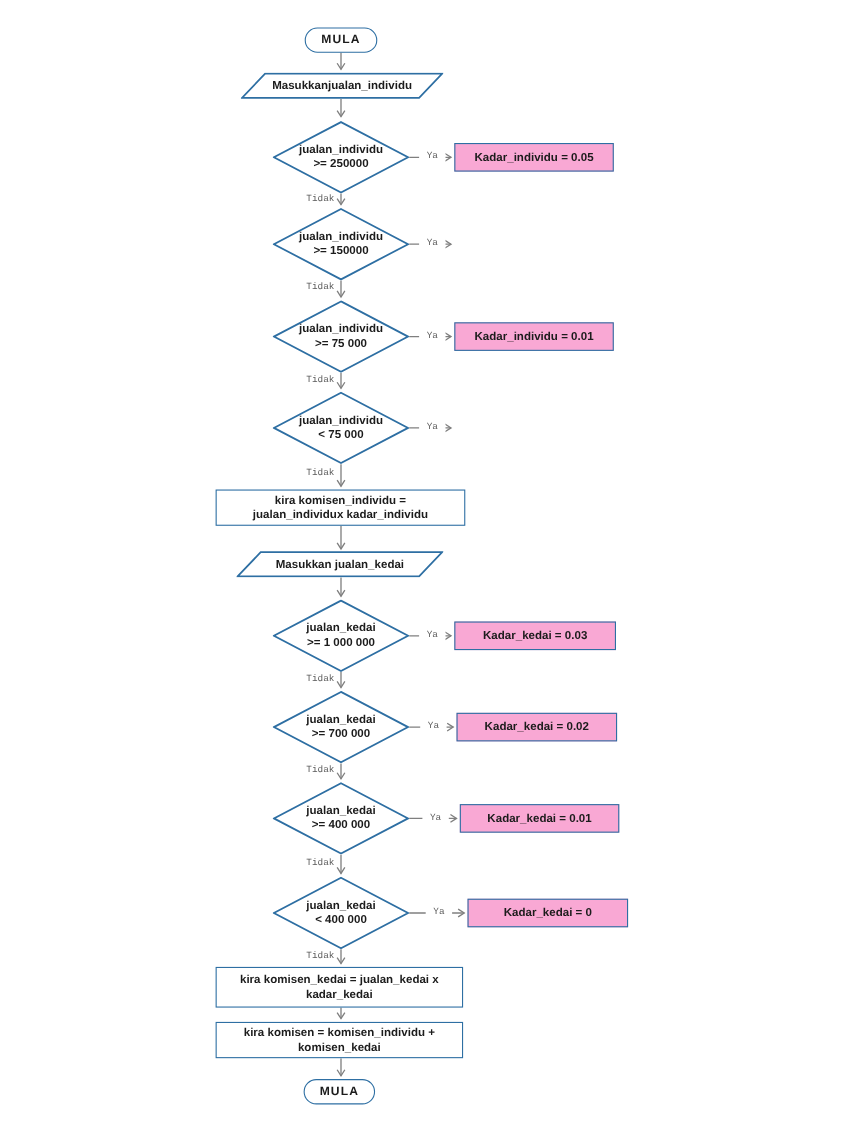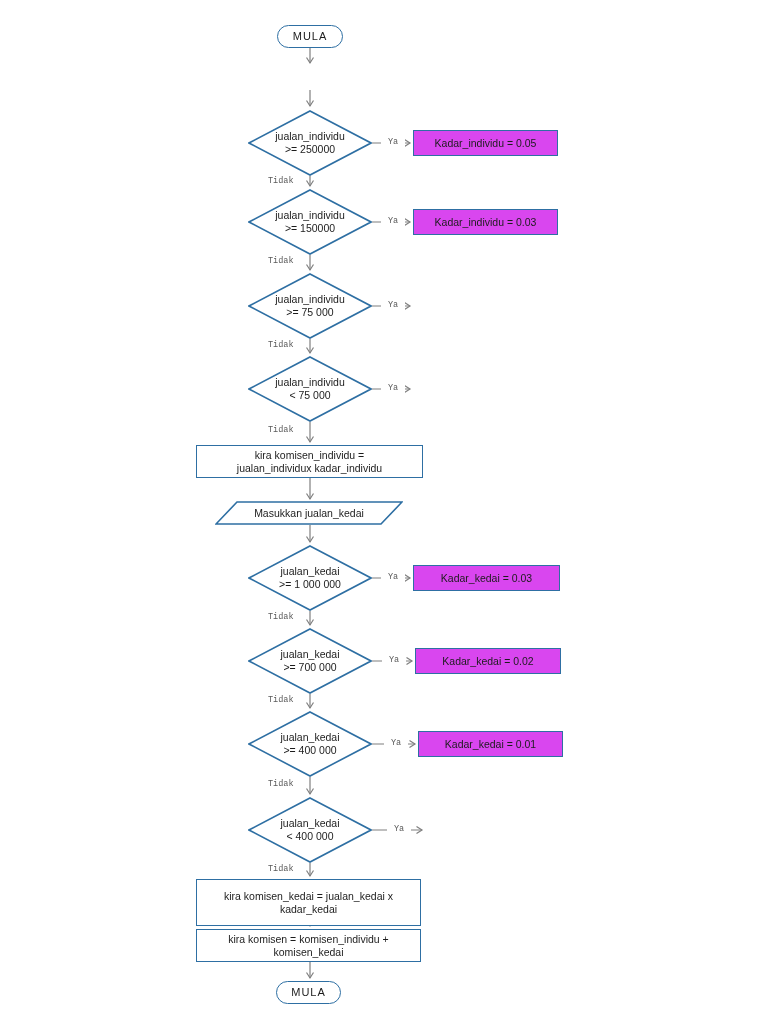--- a/index.html
+++ b/index.html
@@ -9,34 +9,34 @@
     --lbl:#5a5a5a;
   }
   html,body{margin:0;padding:0;background:#ffffff;}
   .page{
     position:relative;width:768px;height:1024px;background:#ffffff;overflow:hidden;
     font-family:"Liberation Sans","DejaVu Sans",sans-serif;
   }
   .connectors{position:absolute;left:0;top:0;width:768px;height:1024px;}
   .node{
     position:absolute;display:flex;align-items:center;justify-content:center;
-    text-align:center;color:var(--ink);font-weight:normal;font-size:10.5px;line-height:1.2;
+    text-align:center;color:var(--ink);font-weight:bold;font-size:10.5px;line-height:1.2;
     box-sizing:border-box;
   }
   .node .shape{position:absolute;left:0;top:0;width:100%;height:100%;}
   .node .lbl{position:relative;z-index:2;padding:0 4px;}
   .oval{background:#fff;border:1.6px solid var(--blue);border-radius:13px;letter-spacing:1px;font-size:11px;}
-  .rectbox{background:#d946ef;border:1.6px solid var(--blue);}
+  .rectbox{background:#f9a8d4;border:1.6px solid var(--blue);}
   .procbox{background:#fff;border:1.6px solid var(--blue);}
   .edge-label{
     position:absolute;font-size:8.5px;color:var(--lbl);z-index:3;line-height:1;
     font-family:Liberation Mono, monospace;
   }
   .ya{background:#ffffff;text-align:center;padding:1px 2px;}
-  .tidak{text-align:left;}
+  .tidak{text-align:right;}
 </style>
 </head>
 <body>
 
 <div class="page">
 
   <svg class="connectors" viewBox="0 0 768 1024">
     <defs>
       <marker id="arr" markerWidth="9" markerHeight="9" refX="6.5" refY="4.5" orient="auto" markerUnits="userSpaceOnUse">
         <path d="M1,1 L6.5,4.5 L1,8" fill="none" stroke="#7f7f7f" stroke-width="1.2"></path>
@@ -65,20 +65,26 @@
       <line x1="372" y1="661" x2="412" y2="661" marker-end="url(#arr)"></line>
       <line x1="372" y1="744" x2="415" y2="744" marker-end="url(#arr)"></line>
       <line x1="372" y1="830" x2="422" y2="830" marker-end="url(#arr)"></line>
     </g>
   </svg>
 
   <div class="node oval" style="left:277px;top:25px;width:66px;height:23px;">
     <span class="lbl">MULA</span>
   </div>
 
+  <div class="node" style="left:219px;top:66px;width:184px;height:24px;">
+    <svg class="shape" viewBox="0 0 184 24" preserveAspectRatio="none">
+      <polygon points="22,1 183,1 162,23 1,23" fill="#ffffff" stroke="#2e6fa3" stroke-width="1.6"></polygon>
+    </svg>
+    <span class="lbl">Masukkanjualan_individu</span>
+  </div>
 
   <div class="node" style="left:248px;top:110px;width:124px;height:66px;">
     <svg class="shape" viewBox="0 0 124 66" preserveAspectRatio="none">
       <polygon points="62,1 123,33 62,65 1,33" fill="#ffffff" stroke="#2e6fa3" stroke-width="1.6"></polygon>
     </svg>
     <span class="lbl">
       <span>jualan_individu</span><br>
       <span>&gt;= 250000</span>
     </span>
   </div>
@@ -88,32 +94,32 @@
 
   <div class="node" style="left:248px;top:189px;width:124px;height:66px;">
     <svg class="shape" viewBox="0 0 124 66" preserveAspectRatio="none">
       <polygon points="62,1 123,33 62,65 1,33" fill="#ffffff" stroke="#2e6fa3" stroke-width="1.6"></polygon>
     </svg>
     <span class="lbl">
       <span>jualan_individu</span><br>
       <span>&gt;= 150000</span>
     </span>
   </div>
-  <div class="node rectbox" style="left:413px;top:209px;width:145px;height:26px;">
-    <span class="lbl">Kadar_individu = 0.03</span>
-  </div>
 
   <div class="node" style="left:248px;top:273px;width:124px;height:66px;">
     <svg class="shape" viewBox="0 0 124 66" preserveAspectRatio="none">
       <polygon points="62,1 123,33 62,65 1,33" fill="#ffffff" stroke="#2e6fa3" stroke-width="1.6"></polygon>
     </svg>
     <span class="lbl">
       <span>jualan_individu</span><br>
       <span>&gt;= 75 000</span>
     </span>
+  </div>
+  <div class="node rectbox" style="left:413px;top:293px;width:145px;height:26px;">
+    <span class="lbl">Kadar_individu = 0.01</span>
   </div>
 
   <div class="node" style="left:248px;top:356px;width:124px;height:66px;">
     <svg class="shape" viewBox="0 0 124 66" preserveAspectRatio="none">
       <polygon points="62,1 123,33 62,65 1,33" fill="#ffffff" stroke="#2e6fa3" stroke-width="1.6"></polygon>
     </svg>
     <span class="lbl">
       <span>jualan_individu</span><br>
       <span>&lt; 75 000</span>
     </span>
@@ -174,22 +180,25 @@
 
   <div class="node" style="left:248px;top:797px;width:124px;height:66px;">
     <svg class="shape" viewBox="0 0 124 66" preserveAspectRatio="none">
       <polygon points="62,1 123,33 62,65 1,33" fill="#ffffff" stroke="#2e6fa3" stroke-width="1.6"></polygon>
     </svg>
     <span class="lbl">
       <span>jualan_kedai</span><br>
       <span>&lt; 400 000</span>
     </span>
   </div>
-
-  <div class="node procbox" style="left:196px;top:879px;width:225px;height:47px;">
+  <div class="node rectbox" style="left:425px;top:817px;width:146px;height:26px;">
+    <span class="lbl">Kadar_kedai = 0</span>
+  </div>
+
+  <div class="node procbox" style="left:196px;top:879px;width:225px;height:37px;">
     <span class="lbl">
       <span>kira komisen_kedai = jualan_kedai x</span><br>
       <span>kadar_kedai</span>
     </span>
   </div>
 
   <div class="node procbox" style="left:196px;top:929px;width:225px;height:33px;">
     <span class="lbl">
       <span>kira komisen = komisen_individu  +</span><br>
       <span>komisen_kedai</span>

